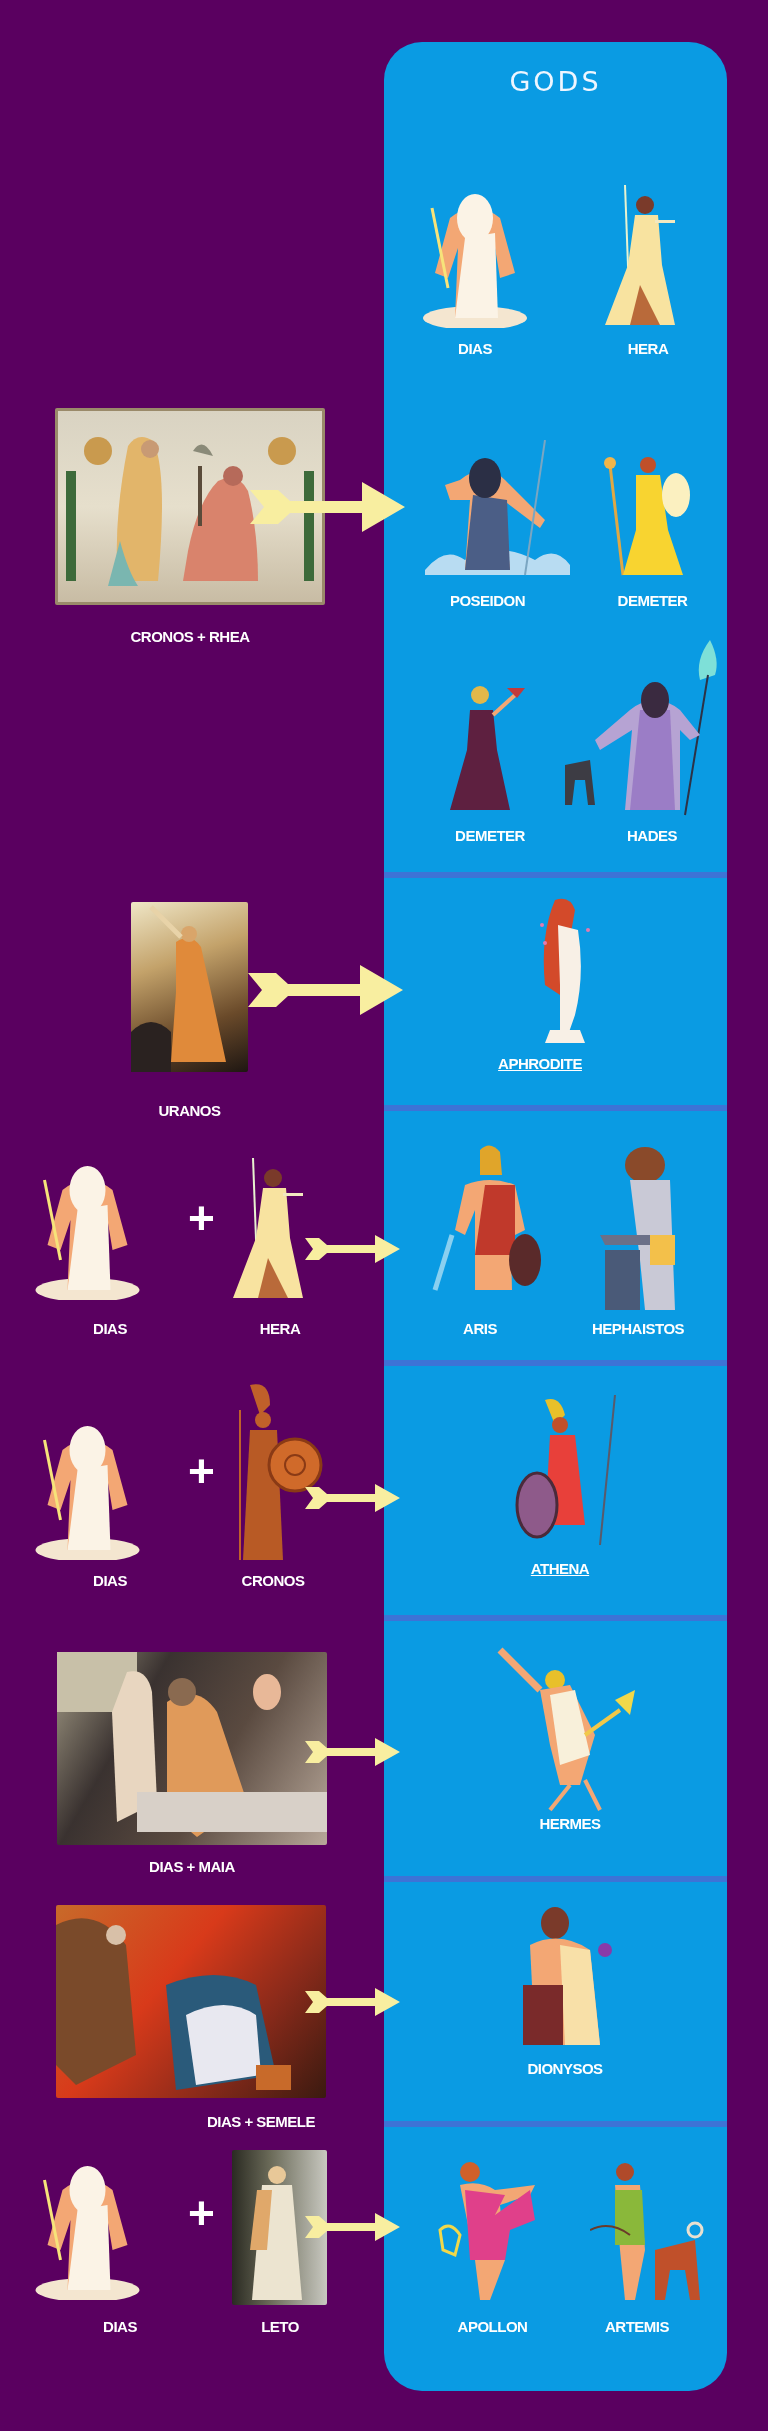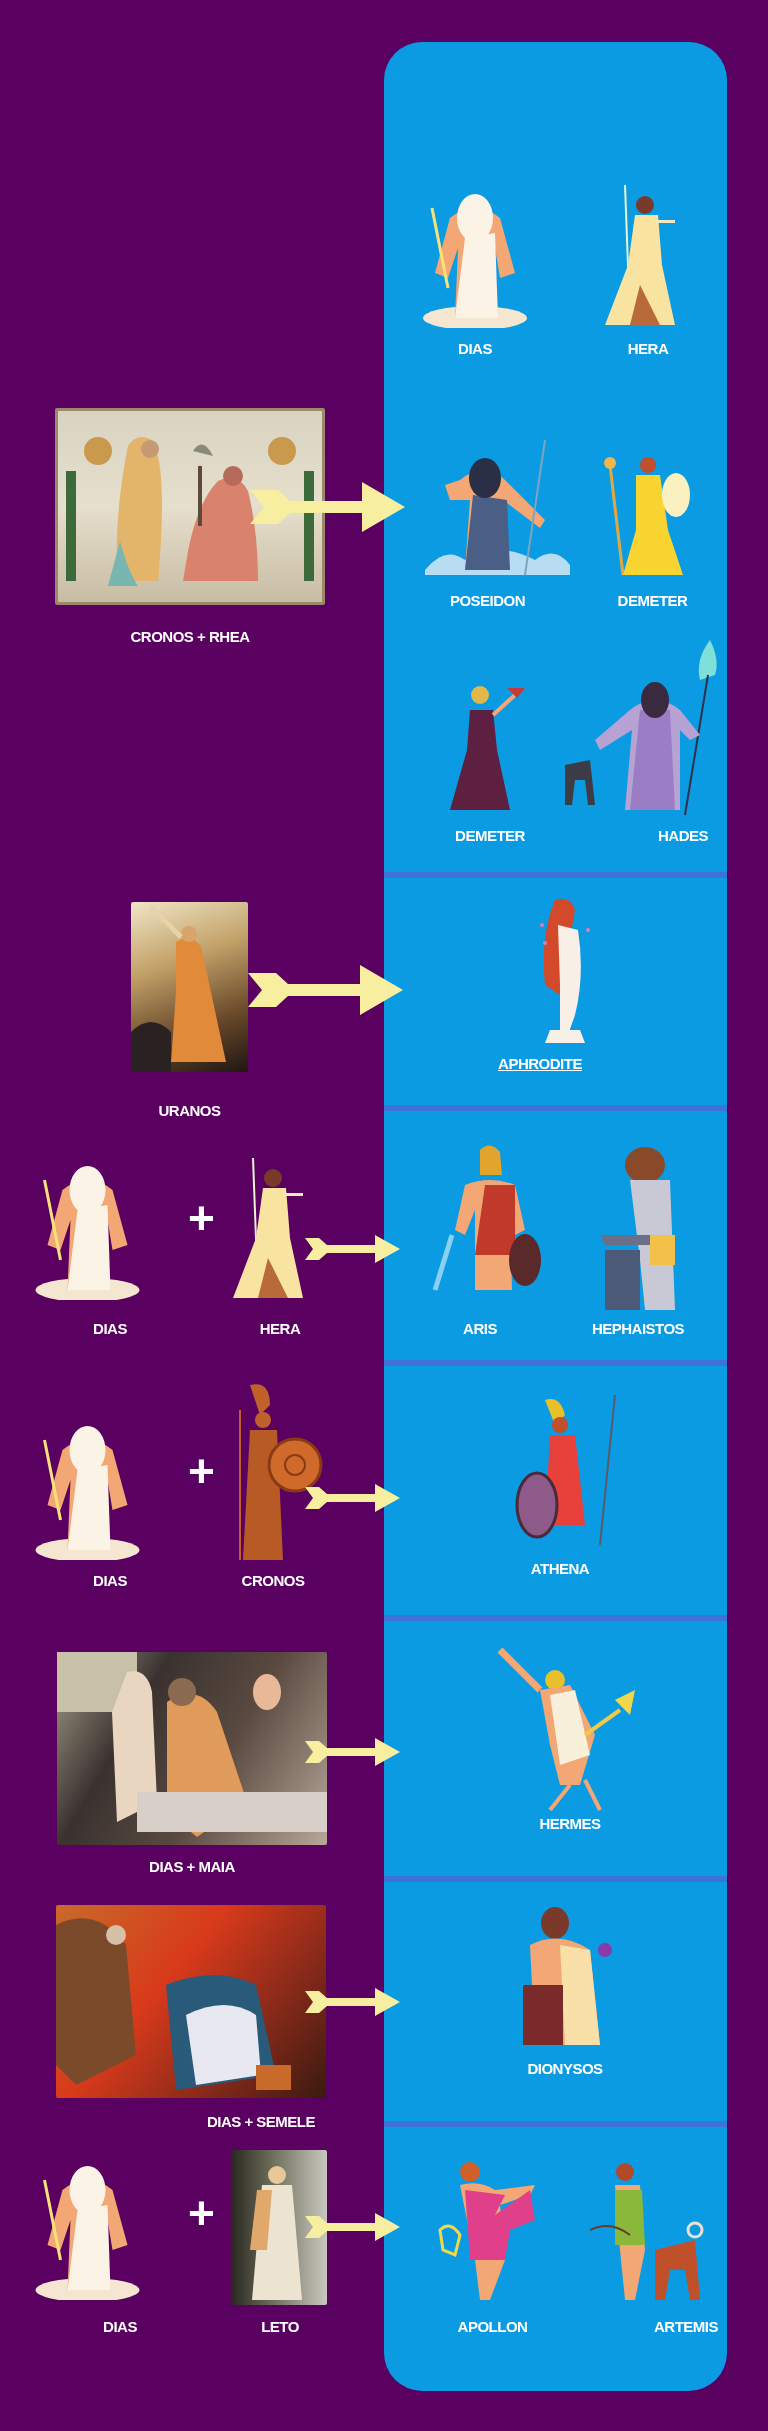--- a/index.html
+++ b/index.html
@@ -11,20 +11,21 @@
   .fig{position:absolute;}
   .painting{position:absolute;border-radius:2px;}
   .arrow{position:absolute;}
   .plus{position:absolute;color:#fff;font-weight:bold;font-size:46px;line-height:46px;}
 </style>
 </head>
 <body>
 
 <div class="panel"></div>
 <div class="title">
+  <div>GODS</div>
 </div>
 
 <div class="divider" style="top:872px"></div>
 <div class="divider" style="top:1105px"></div>
 <div class="divider" style="top:1360px"></div>
 <div class="divider" style="top:1615px"></div>
 <div class="divider" style="top:1876px"></div>
 <div class="divider" style="top:2121px"></div>
 
 <div class="painting" style="left:55px;top:408px;width:270px;height:197px;background:linear-gradient(180deg,#d9d3c2 0%,#e6dfcc 50%,#c8bca4 100%);border:3px solid #9a8a6a;box-sizing:border-box;">
@@ -89,21 +90,21 @@
 </svg>
 <svg class="fig" style="left:560px;top:640px" width="165" height="180" viewBox="0 0 165 180">
   <path d="M150 0 Q160 20 155 35 L140 40 Q135 20 150 0Z" fill="#7ee0d8"></path>
   <line x1="148" y1="35" x2="125" y2="175" stroke="#2d3246" stroke-width="2"></line>
   <path d="M70 70 Q95 50 120 70 L140 95 L130 100 L120 90 L120 170 L65 170 L72 90 L40 110 L35 100 Z" fill="#b6a3d3"></path>
   <path d="M80 70 L110 70 L115 170 L70 170 Z" fill="#9b7dc6"></path>
   <ellipse cx="95" cy="60" rx="14" ry="18" fill="#3a2a40"></ellipse>
   <path d="M5 125 L30 120 L35 165 L28 165 L25 140 L15 140 L12 165 L5 165 Z" fill="#3d3c44"></path>
 </svg>
 <div class="label" style="left:445px;top:827px;width:90px;">DEMETER</div>
-<div class="label" style="left:638px;top:827px;width:90px;">HADES</div>
+<div class="label" style="left:607px;top:827px;width:90px;">HADES</div>
 
 <div class="painting" style="left:131px;top:902px;width:117px;height:170px;background:linear-gradient(160deg,#efe6c6 0%,#c3a26a 35%,#6a4a2a 70%,#1e1612 100%);">
   <svg width="117" height="170" viewBox="0 0 117 170">
     <path d="M45 40 Q60 30 70 45 L80 90 L95 160 L40 160 L45 90 Z" fill="#e08a3a"></path>
     <circle cx="58" cy="32" r="8" fill="#d9a56a"></circle>
     <line x1="50" y1="35" x2="20" y2="5" stroke="#e8d3a8" stroke-width="5"></line>
     <path d="M0 130 Q20 110 40 130 L40 170 L0 170 Z" fill="#2a2220"></path>
   </svg>
 </div>
 <div class="label" style="left:131px;top:1094px;width:117px;margin-top:8px;">URANOS</div>
@@ -178,21 +179,21 @@
 <svg class="arrow" style="left:305px;top:1484px" width="95" height="28" viewBox="0 0 95 28">
   <polygon points="0,3 14,3 22,10 70,10 70,0 95,14 70,28 70,18 22,18 14,25 0,25 8,14" fill="#f8eea0"></polygon>
 </svg>
 <svg class="fig" style="left:515px;top:1395px" width="115" height="160" viewBox="0 0 115 160">
   <path d="M30 5 Q45 0 50 20 L40 30 Z" fill="#e8c02a"></path>
   <circle cx="45" cy="30" r="8" fill="#c0502a"></circle>
   <path d="M35 40 L60 40 L70 130 L30 130 Z" fill="#e8403a"></path>
   <ellipse cx="22" cy="110" rx="20" ry="32" fill="#8e5a8a" stroke="#4a2a3a" stroke-width="3"></ellipse>
   <line x1="100" y1="0" x2="85" y2="150" stroke="#5a5a6a" stroke-width="2"></line>
 </svg>
-<div class="label" style="left:510px;top:1560px;width:100px;">ATHENA</div>
+<div class="label" style="left:510px;top:1560px;width:100px;text-decoration:underline;">ATHENA</div>
 
 <div class="painting" style="left:57px;top:1652px;width:270px;height:193px;background:linear-gradient(120deg,#a8a08a 0%,#3a3230 30%,#5a4a40 60%,#b8a89a 100%);">
   <svg width="270" height="193" viewBox="0 0 270 193">
     <rect x="0" y="0" width="80" height="60" fill="#c8c0a8"></rect>
     <path d="M70 20 Q90 15 95 40 L100 150 L60 170 L55 60 Z" fill="#e8d6c0"></path>
     <path d="M110 50 Q140 30 160 60 L190 150 L140 185 L110 160 Z" fill="#e09a5a"></path>
     <circle cx="125" cy="40" r="14" fill="#8a6a50"></circle>
     <ellipse cx="210" cy="40" rx="14" ry="18" fill="#e8b898"></ellipse>
     <rect x="80" y="140" width="190" height="40" fill="#d8d0c8"></rect>
   </svg>
@@ -263,13 +264,13 @@
 </svg>
 <svg class="fig" style="left:590px;top:2160px" width="125" height="145" viewBox="0 0 125 145">
   <circle cx="35" cy="12" r="9" fill="#b04a2a"></circle>
   <path d="M25 25 L50 25 L55 90 L45 140 L35 140 L30 90 Z" fill="#f3a774"></path>
   <path d="M25 30 L52 30 L55 85 L25 85 Z" fill="#8ab83a"></path>
   <path d="M0 70 Q20 60 40 75" fill="none" stroke="#6a3a2a" stroke-width="2"></path>
   <path d="M65 90 L105 80 L110 140 L100 140 L95 110 L80 110 L75 140 L65 140 Z" fill="#c0502a"></path>
   <circle cx="105" cy="70" r="7" fill="none" stroke="#e8e0d0" stroke-width="3"></circle>
 </svg>
 <div class="label" style="left:435px;top:2318px;width:115px;">APOLLON</div>
-<div class="label" style="left:636px;top:2318px;width:100px;">ARTEMIS</div>
+<div class="label" style="left:587px;top:2318px;width:100px;">ARTEMIS</div>
 
 </body></html>

